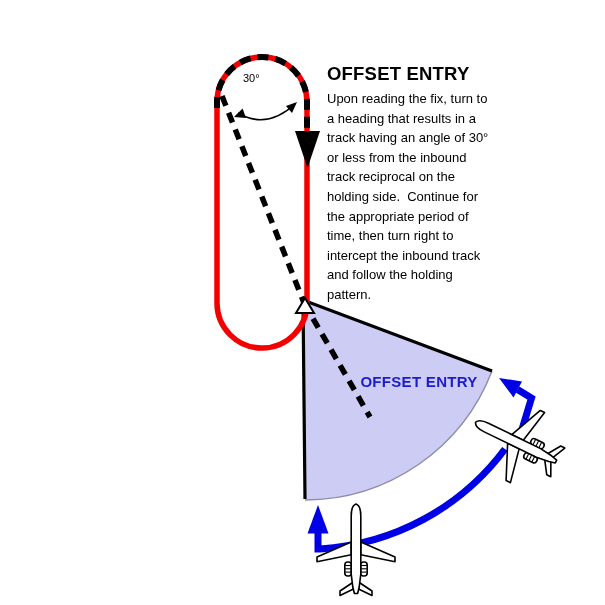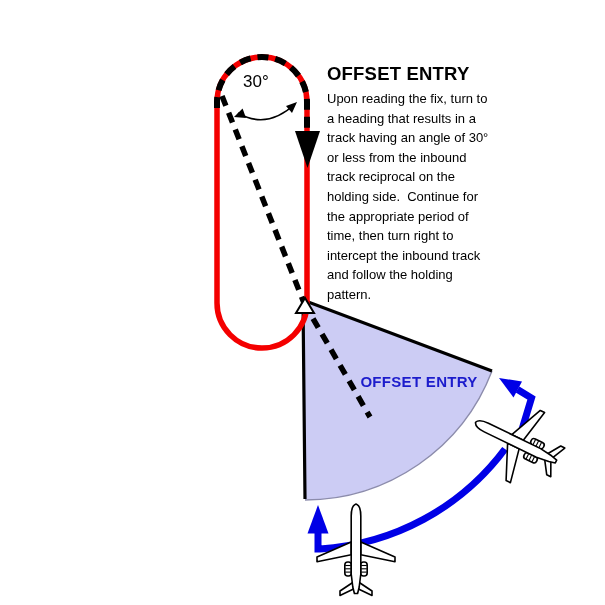--- a/index.html
+++ b/index.html
@@ -16,21 +16,21 @@
     position:absolute;left:327px;top:89px;width:232px;
     font-size:13px;line-height:19.6px;color:#000;white-space:pre-wrap;
   }
   .sector-label{
     position:absolute;left:339px;top:373px;width:160px;
     text-align:center;font-size:15px;font-weight:bold;line-height:17px;
     color:#1c1ccc;letter-spacing:.3px;
   }
   .angle-label{
     position:absolute;left:243px;top:72px;
-    font-size:17px;color:#000;
+    font-size:11px;color:#000;
   }
 </style>
 </head>
 <body>
 
 <div class="stage">
 
   <svg width="605" height="605" viewBox="0 0 605 605" xmlns="http://www.w3.org/2000/svg">
 
     <defs>

